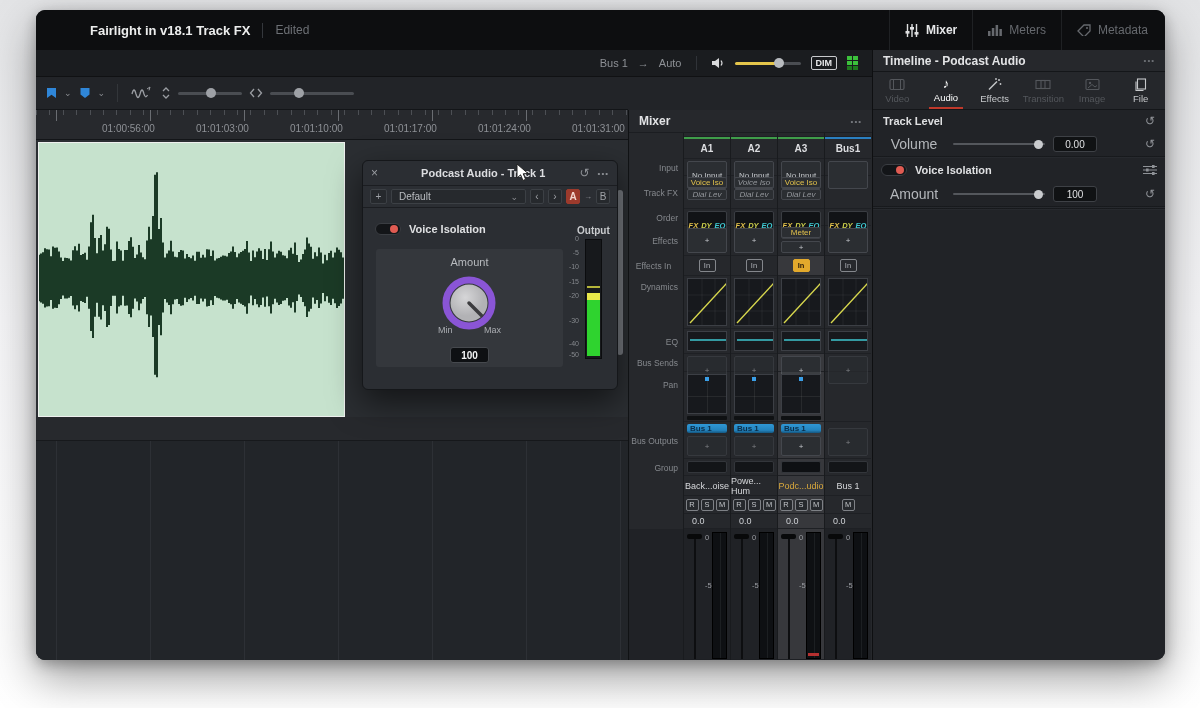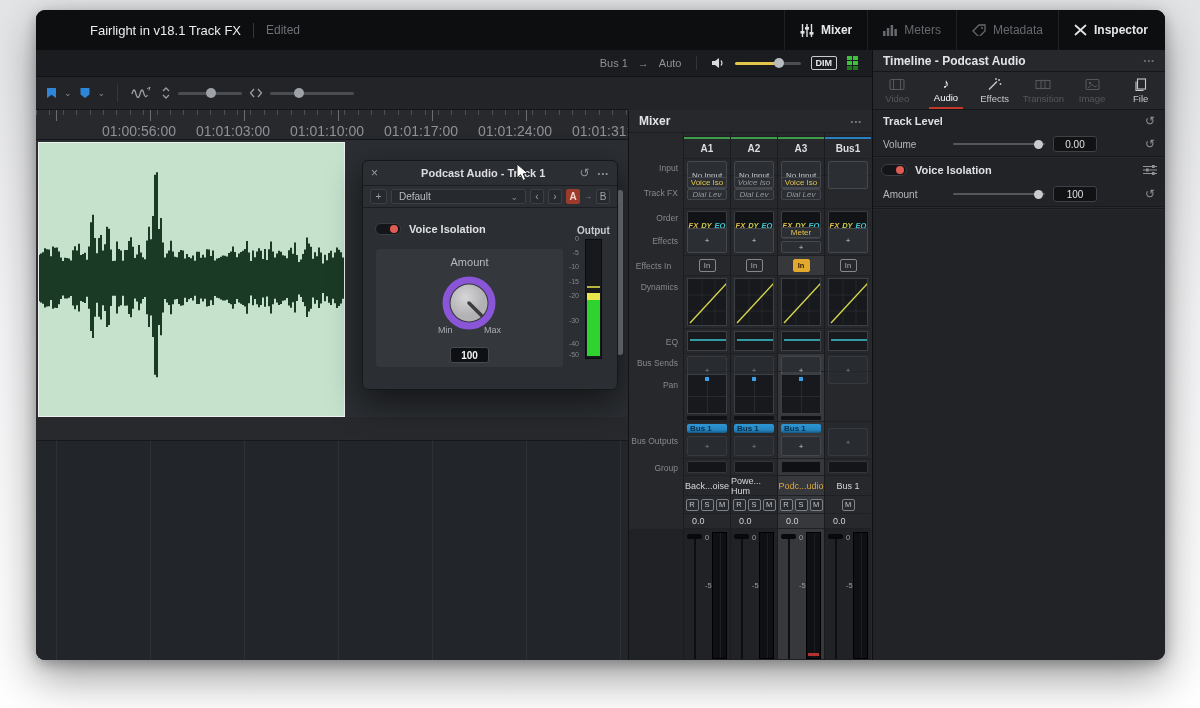--- a/index.html
+++ b/index.html
@@ -6,21 +6,21 @@
   body { font-family:"Liberation Sans", sans-serif; background:#ddd; }
   .stage { position:relative; width:1200px; height:708px; overflow:hidden;
            background:linear-gradient(180deg,#e3e4e6 0%,#f4f4f6 45%,#ffffff 100%); }
   .app { position:absolute; left:36px; top:10px; width:1129px; height:650px;
          background:#222428; border-radius:9px; overflow:hidden;
          box-shadow:0 18px 45px rgba(0,0,0,.38), 0 4px 14px rgba(0,0,0,.28); }
 
   
   .titlebar { position:absolute; left:0; top:0; right:0; height:40px; background:#0d0e10;
               display:flex; align-items:center; }
-  .tb-title { margin-left:54px; font-size:13px; font-weight:normal; color:#eceded; }
+  .tb-title { margin-left:54px; font-size:13px; font-weight:bold; color:#eceded; }
   .tb-sep { width:1px; height:15px; background:#34373c; margin:0 12px; }
   .tb-status { font-size:12px; color:#6d7075; }
   .tb-right { position:absolute; right:2px; top:0; height:40px; display:flex; }
   .tb-btn { display:flex; align-items:center; gap:7px; padding:0 15px; height:40px;
             font-size:12px; color:#66696e; border-left:1px solid #1f2124; cursor:default; }
   .tb-btn.active { color:#e6e7e9; font-weight:bold; }
 
   
   .transport { position:absolute; left:0; top:40px; width:836px; height:27px; background:#1a1c1f;
                border-bottom:1px solid #101113; display:flex; align-items:center;
@@ -46,21 +46,21 @@
   .gslider { height:3px; background:#4a4d52; border-radius:2px; position:relative; }
   .gslider .dot { position:absolute; top:-3.5px; width:10px; height:10px; border-radius:50%;
                   background:#9ea1a6; }
 
   
   .ruler { position:absolute; left:0; top:100px; width:592px; height:30px; background:#27292d;
            border-bottom:1px solid #131518; }
   .ruler-minor { position:absolute; left:0; top:0; right:0; height:5px;
     background:repeating-linear-gradient(90deg,#4c4f54 0 1px,transparent 1px 13.4px); }
   .mtick { position:absolute; top:0; width:1px; height:11px; background:#6a6d72; }
-  .rlabel { position:absolute; top:13px; font-size:14px; color:#8e9196;padding-left:42px; }
+  .rlabel { position:absolute; top:13px; font-size:10px; color:#8e9196;padding-left:42px; }
 
   
   .tracks { position:absolute; left:0; top:130px; width:592px; height:520px; background:#2b2e32; }
   .lane-gap { position:absolute; left:0; top:277px; width:100%; height:23px; background:#27292d; }
   .tracks-lower { position:absolute; left:0; top:300px; right:0; bottom:0; background:#222529;
                   border-top:1px solid #17191c; }
   .vgrid { position:absolute; top:0; bottom:0; width:1px; background:#2d3035; }
   .clip { position:absolute; left:2px; top:2px; width:307px; height:275px; background:#c6e2cd;
           border:1px solid #eef0ee; }
   .vscroll { position:absolute; left:581px; top:50px; width:6px; height:165px; background:#75797f;
@@ -180,21 +180,21 @@
   .in-tabs { height:38px; display:flex; background:#25272b; border-bottom:1px solid #141619; }
   .tab { flex:1; display:flex; flex-direction:column; align-items:center; justify-content:center;
          gap:2px; font-size:9.5px; position:relative; }
   .tab.dim { color:#54575c; } .tab.lit { color:#c6c8cb; } .tab.active { color:#ffffff; }
   .tab.active::after { content:""; position:absolute; bottom:0; left:15%; width:70%; height:2px;
                        background:#c0392b; }
   .sec-hd { height:22px; display:flex; align-items:center; padding:0 10px; }
   .sec-title { font-size:11px; font-weight:bold; color:#dfe0e2; flex:1; }
   .reset { color:#8f9297; font-size:12px; }
   .prm { height:24px; display:flex; align-items:center; padding:0 10px; gap:8px; }
-  .prm-lb { width:62px; text-align:left; font-size:10px; color:#b4b7bb; }
+  .prm-lb { width:62px; text-align:center; font-size:14px; color:#b4b7bb; }
   .islider { width:92px; height:2px; background:#54575c; border-radius:1px; position:relative; }
   .islider .dot { position:absolute; top:-3.5px; width:9px; height:9px; border-radius:50%; background:#c9cbce; }
   .ivalbox { width:44px; height:16px; background:#101214; border:1px solid #3e4146; border-radius:3px;
              color:#dfe0e2; font-size:10px; display:flex; align-items:center; justify-content:center; }
   .prm .reset { margin-left:auto; }
   .divider { height:2px; background:linear-gradient(#101214,#2e3136); }
   .fxrow { height:24px; display:flex; align-items:center; padding:0 8px; gap:8px; }
   .fxrow .sec-title { flex:1; }
   .adjicon { margin-left:auto; }
 
@@ -235,26 +235,20 @@
             </svg>
           <span>Meters</span>
         </div>
         <div class="tb-btn">
           <svg width="14" height="12">
               <path d="M1 7 L7 1 H13 V7 L7 13 Z" fill="none" stroke="#66696e" stroke-width="1.3"></path>
               <circle cx="10" cy="4" r="1" fill="#66696e"></circle>
             </svg>
           <span>Metadata</span>
         </div>
-        <div class="tb-btn active">
-          <svg width="13" height="12">
-              <path d="M1.5 1.5 L11.5 10.5 M11.5 1.5 L1.5 10.5" stroke="#e6e7e9" stroke-width="1.7" stroke-linecap="round"></path>
-            </svg>
-          <span>Inspector</span>
-        </div>
       </div>
     </div>
 
     <div class="transport">
       <span class="tr-txt">Bus 1</span>
       <span class="tr-txt">→</span>
       <span class="tr-txt">Auto</span>
       <span class="tsep"></span>
       <svg width="14" height="12">
           <path d="M1 4 v4 h3 l4 3 V1 L4 4 Z" fill="#d8d9db"></path>

